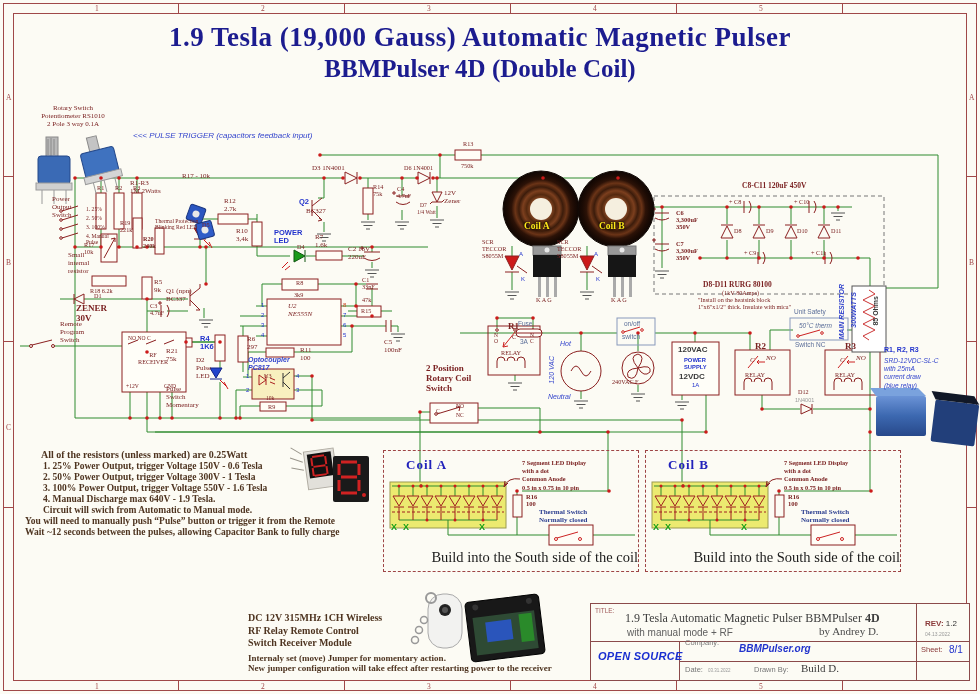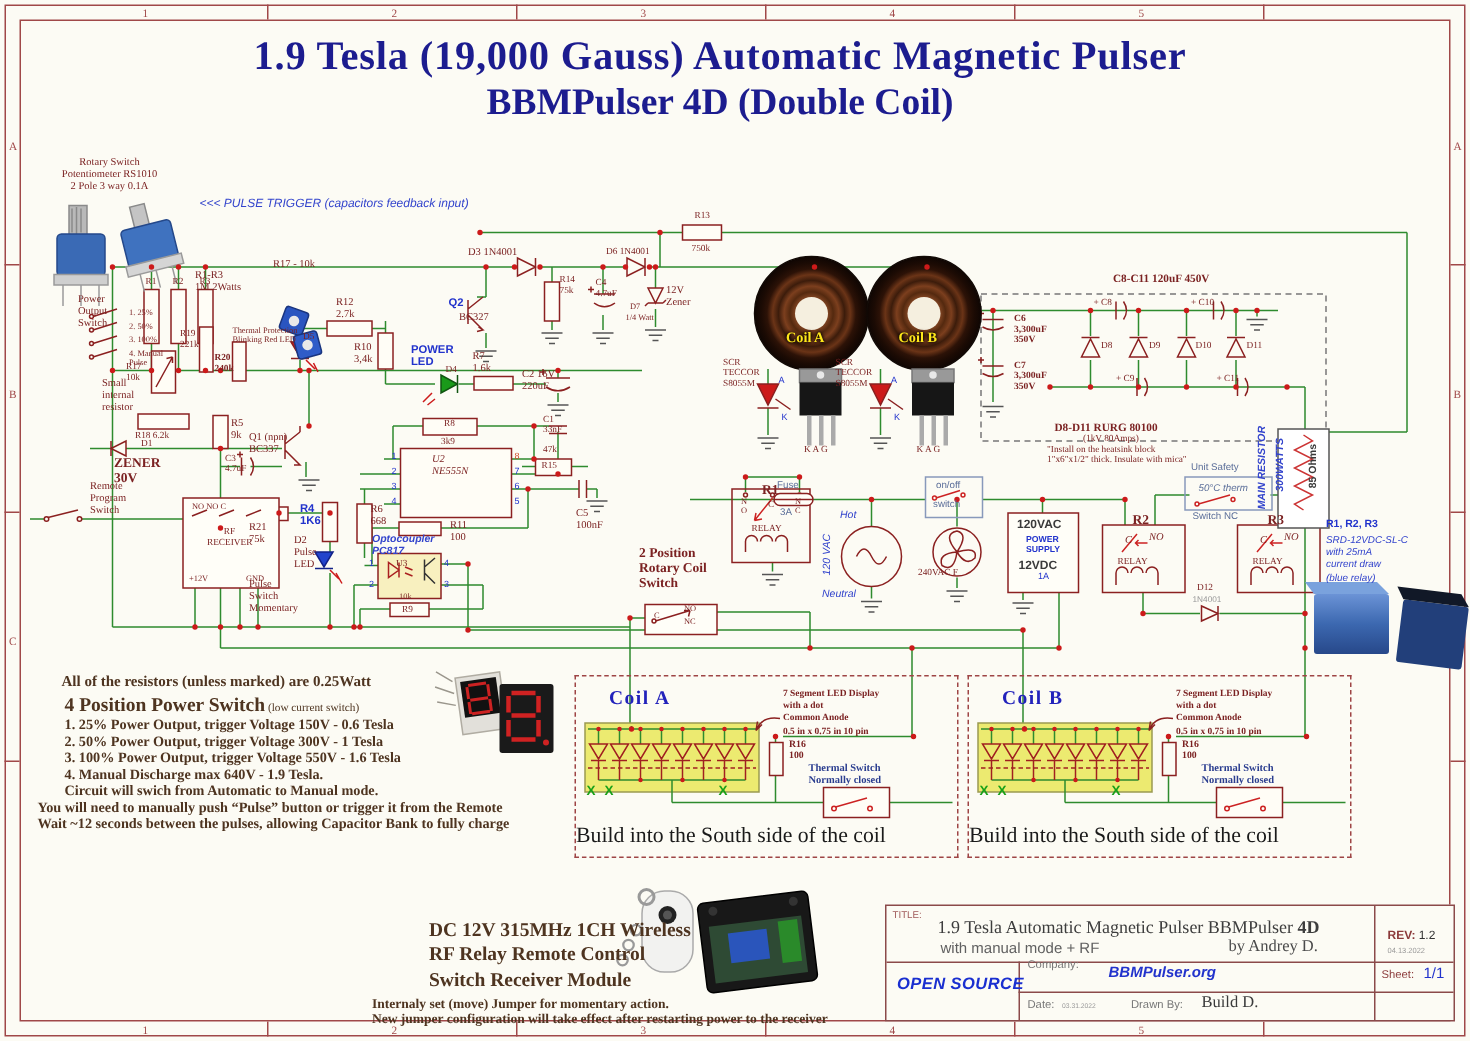--- a/index.html
+++ b/index.html
@@ -50,24 +50,24 @@
   .n-switch .small{font-size:7.5px;font-weight:normal}
   .n-item{font-size:9.5px;font-weight:bold;margin-left:18px;margin-top:1px}
   .n-wide{font-size:9.5px;font-weight:bold;margin-left:0;margin-top:1px}
   
   .coil-box{position:absolute;width:254px;height:120px;border:1.5px dashed #9e4545;z-index:4;background:transparent}
   .coil-head{position:absolute;left:22px;top:6px;font:bold 13px "Liberation Serif",serif;color:#2222bb;letter-spacing:1px}
   .seg-note{position:absolute;left:138px;top:8px;font:bold 6.3px "Liberation Serif",serif;color:#7b2222;white-space:pre-line;line-height:1.3}
   .r16-label{position:absolute;left:142px;top:42px;font:bold 6.5px "Liberation Serif",serif;color:#7b2222;white-space:pre-line}
   .thermal{position:absolute;left:155px;top:57px;font:bold 7px "Liberation Serif",serif;color:#2a3d8f;white-space:pre-line;line-height:1.2}
   .temp{position:absolute;left:176px;top:78px;font:6px "Liberation Sans",sans-serif;color:#5b6e99}
-  .build{position:absolute;left:0;right:0;bottom:5px;text-align:left;font-family:"Liberation Serif",serif;font-size:14.5px;color:#1a1a1a}
+  .build{position:absolute;left:0;right:0;bottom:5px;text-align:right;font-family:"Liberation Serif",serif;font-size:14.5px;color:#1a1a1a}
   
   #rf-note{position:absolute;left:248px;top:612px;z-index:5;color:#4e3420;font-family:"Liberation Serif",serif}
-  #rf-note .l1{font-weight:bold;font-size:13px;margin-left:38px;white-space:pre-line;line-height:1.25}
+  #rf-note .l1{font-weight:bold;font-size:10px;white-space:pre-line;line-height:1.25}
   #rf-note .l2{font-weight:bold;font-size:9px;margin-top:3px}
   #rf-note .l3{font-weight:bold;font-size:9px}
   
   #titleblock{position:absolute;left:590px;top:603px;width:378px;height:76px;border:1px solid #8b4a4a;z-index:6;background:#fcfbf4}
   #titleblock .hline1{position:absolute;left:0;right:0;top:37px;height:1px;background:#8b4a4a}
   #titleblock .hline2{position:absolute;left:88px;right:0;top:57px;height:1px;background:#8b4a4a}
   #titleblock .vline1{position:absolute;left:88px;top:37px;bottom:0;width:1px;background:#8b4a4a}
   #titleblock .vline2{position:absolute;left:325px;top:0;bottom:0;width:1px;background:#8b4a4a}
   #titleblock div{position:absolute}
   .tb-title-label{left:4px;top:3px;font:6.5px "Liberation Sans",sans-serif;color:#a05a5a}
@@ -614,21 +614,21 @@
 75k</div>
       <div class="lbl " style="left: 166px; top: 386px;">Pulse
 Switch
 Momentary</div>
       <div class="lbl bb" style="left: 200px; top: 335px;">R4
 1K6</div>
       <div class="lbl " style="left: 196px; top: 357px;">D2
 Pulse
 LED</div>
       <div class="lbl " style="left: 247px; top: 336px;">R6
-668</div>
+297</div>
       <div class="lbl bi75" style="left: 248px; top: 356px;">Optocoupler
 PC817</div>
       <div class="lbl rt" style="left: 264px; top: 373px;">U3</div>
       <div class="lbl bt" style="left: 246px; top: 373px;">1</div>
       <div class="lbl bt" style="left: 246px; top: 387px;">2</div>
       <div class="lbl bt" style="left: 296px; top: 373px;">4</div>
       <div class="lbl bt" style="left: 296px; top: 387px;">3</div>
       <div class="lbl rt2" style="left: 266px; top: 395px;">10k</div>
       <div class="lbl rt" style="left: 268px; top: 404px;">R9</div>
       <div class="lbl rt" style="left: 296px; top: 280px;">R8</div>
@@ -746,21 +746,20 @@
       <div class="lbl gx" style="left: 391px; top: 522px;">X</div>
       <div class="lbl gx" style="left: 403px; top: 522px;">X</div>
       <div class="lbl gx" style="left: 479px; top: 522px;">X</div>
       <div class="lbl gx" style="left: 653px; top: 522px;">X</div>
       <div class="lbl gx" style="left: 665px; top: 522px;">X</div>
       <div class="lbl gx" style="left: 741px; top: 522px;">X</div>
     </div>
 
   <div id="notes-block">
       <div class="n-bold">All of the resistors (unless marked) are 0.25Watt</div>
-      <div class="n-switch">4 Position Power Switch<span class="small"> (low current switch)</span></div>
       <div class="n-item">1. 25% Power Output, trigger Voltage  150V - 0.6 Tesla</div>
       <div class="n-item">2. 50% Power Output, trigger Voltage  300V - 1 Tesla</div>
       <div class="n-item">3. 100% Power Output, trigger Voltage  550V - 1.6 Tesla</div>
       <div class="n-item">4. Manual Discharge max  640V - 1.9 Tesla.</div>
       <div class="n-item">Circuit will swich from Automatic to Manual mode.</div>
       <div class="n-wide">You will need to manually push “Pulse” button or  trigger it from the Remote</div>
       <div class="n-wide">Wait ~12 seconds between the pulses, allowing Capacitor Bank to fully charge</div>
     </div>
 
   <div class="coil-box" style="left:383px;top:450px">
@@ -812,20 +811,20 @@
     <div class="tb-title-label">TITLE:</div>
     <div class="tb-line1"><span>1.9 Tesla Automatic Magnetic Pulser  BBMPulser </span><b>4D</b></div>
     <div class="tb-line2">with manual mode + RF</div>
     <div class="tb-by">by Andrey D.</div>
     <div class="tb-rev"><span style="color:#8b3a3a;font-weight:bold">REV:</span> <span>1.2</span></div>
     <div class="tb-revdate">04.13.2022</div>
     <div class="tb-os">OPEN SOURCE</div>
     <div class="tb-company-label">Company:</div>
     <div class="tb-company">BBMPulser.org</div>
     <div class="tb-sheet-label">Sheet:</div>
-    <div class="tb-sheet">1/1</div>
+    <div class="tb-sheet">8/1</div>
     <div class="tb-date-label">Date:</div>
     <div class="tb-date">03.31.2022</div>
     <div class="tb-drawn-label">Drawn By:</div>
     <div class="tb-drawn">Build D.</div>
   </div>
 
 </div>
 
 </body></html>

